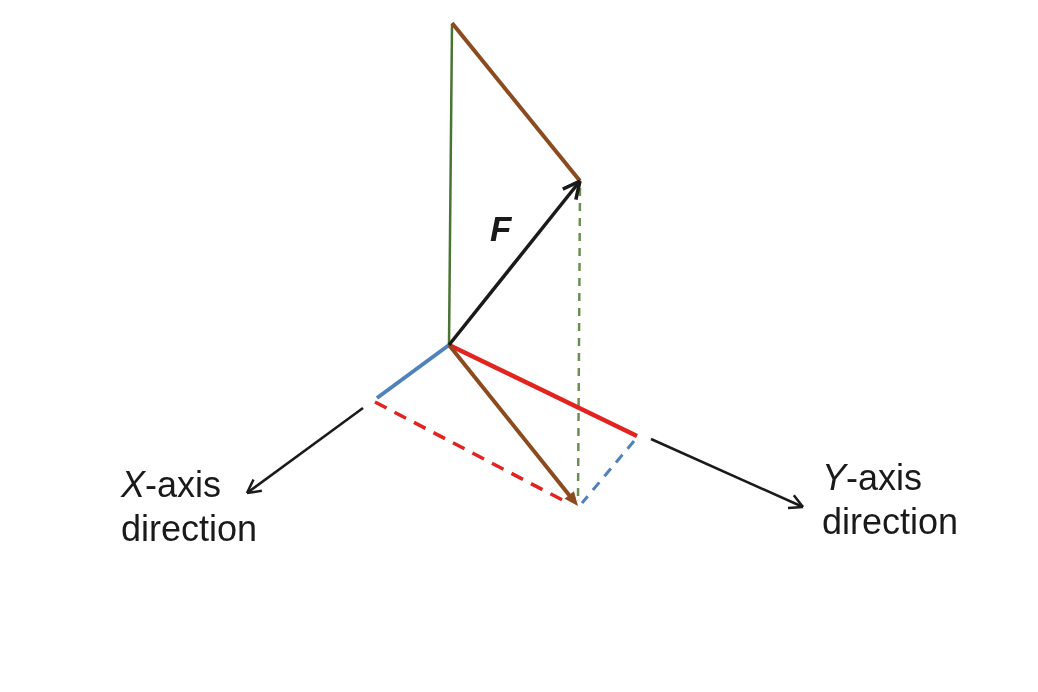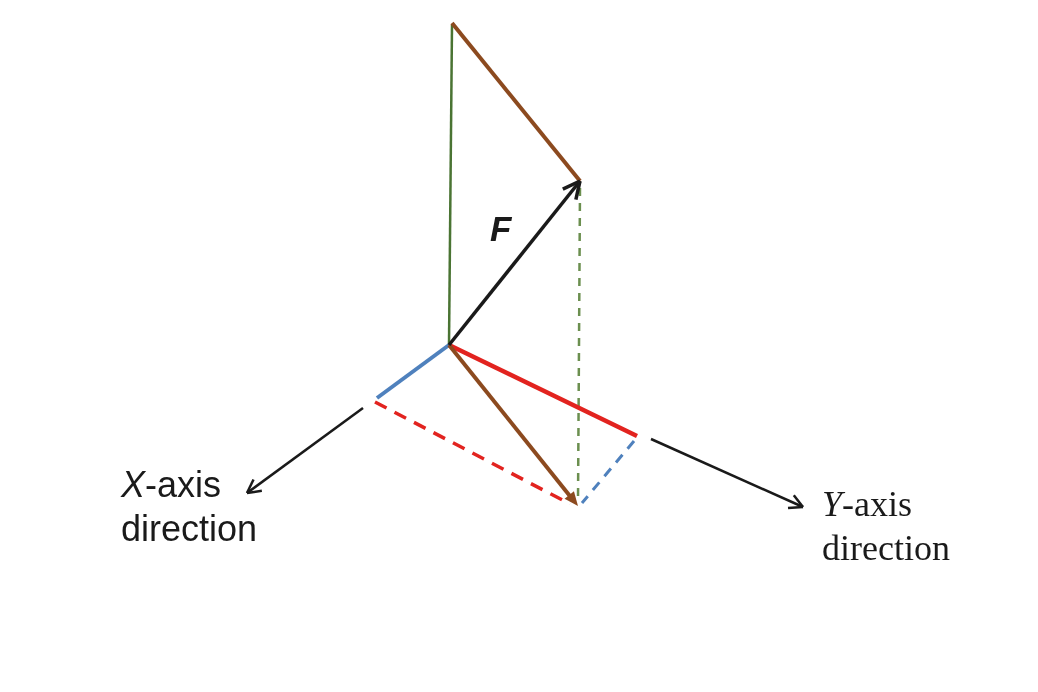--- a/index.html
+++ b/index.html
@@ -24,21 +24,21 @@
     line-height:35px;
   }
   .axis-label{
     font-size:36px;
     line-height:44px;
     font-style:normal;
     white-space:nowrap;
   }
   .axis-label .axis-letter{font-style:italic;}
   #x-axis-label{left:121px;top:463px;}
-  #y-axis-label{left:822px;top:482px;font-family:Liberation Serif, serif;}
+  #y-axis-label{left:822px;top:456px;}
 </style>
 </head>
 <body>
 
 <div id="stage">
 
   <svg id="vector-svg" xmlns="http://www.w3.org/2000/svg" width="1038" height="692" viewBox="0 0 1038 692">
       <line x1="449" y1="345" x2="452" y2="25" stroke="#4a7433" stroke-width="2.5" stroke-linecap="butt"></line>
       <line x1="452" y1="23" x2="580" y2="181" stroke="#8c4a1f" stroke-width="4" stroke-linecap="butt"></line>
       <line x1="580" y1="188" x2="578" y2="502" stroke="#6b8f4f" stroke-width="2.5" stroke-linecap="butt" stroke-dasharray="8 7"></line>

